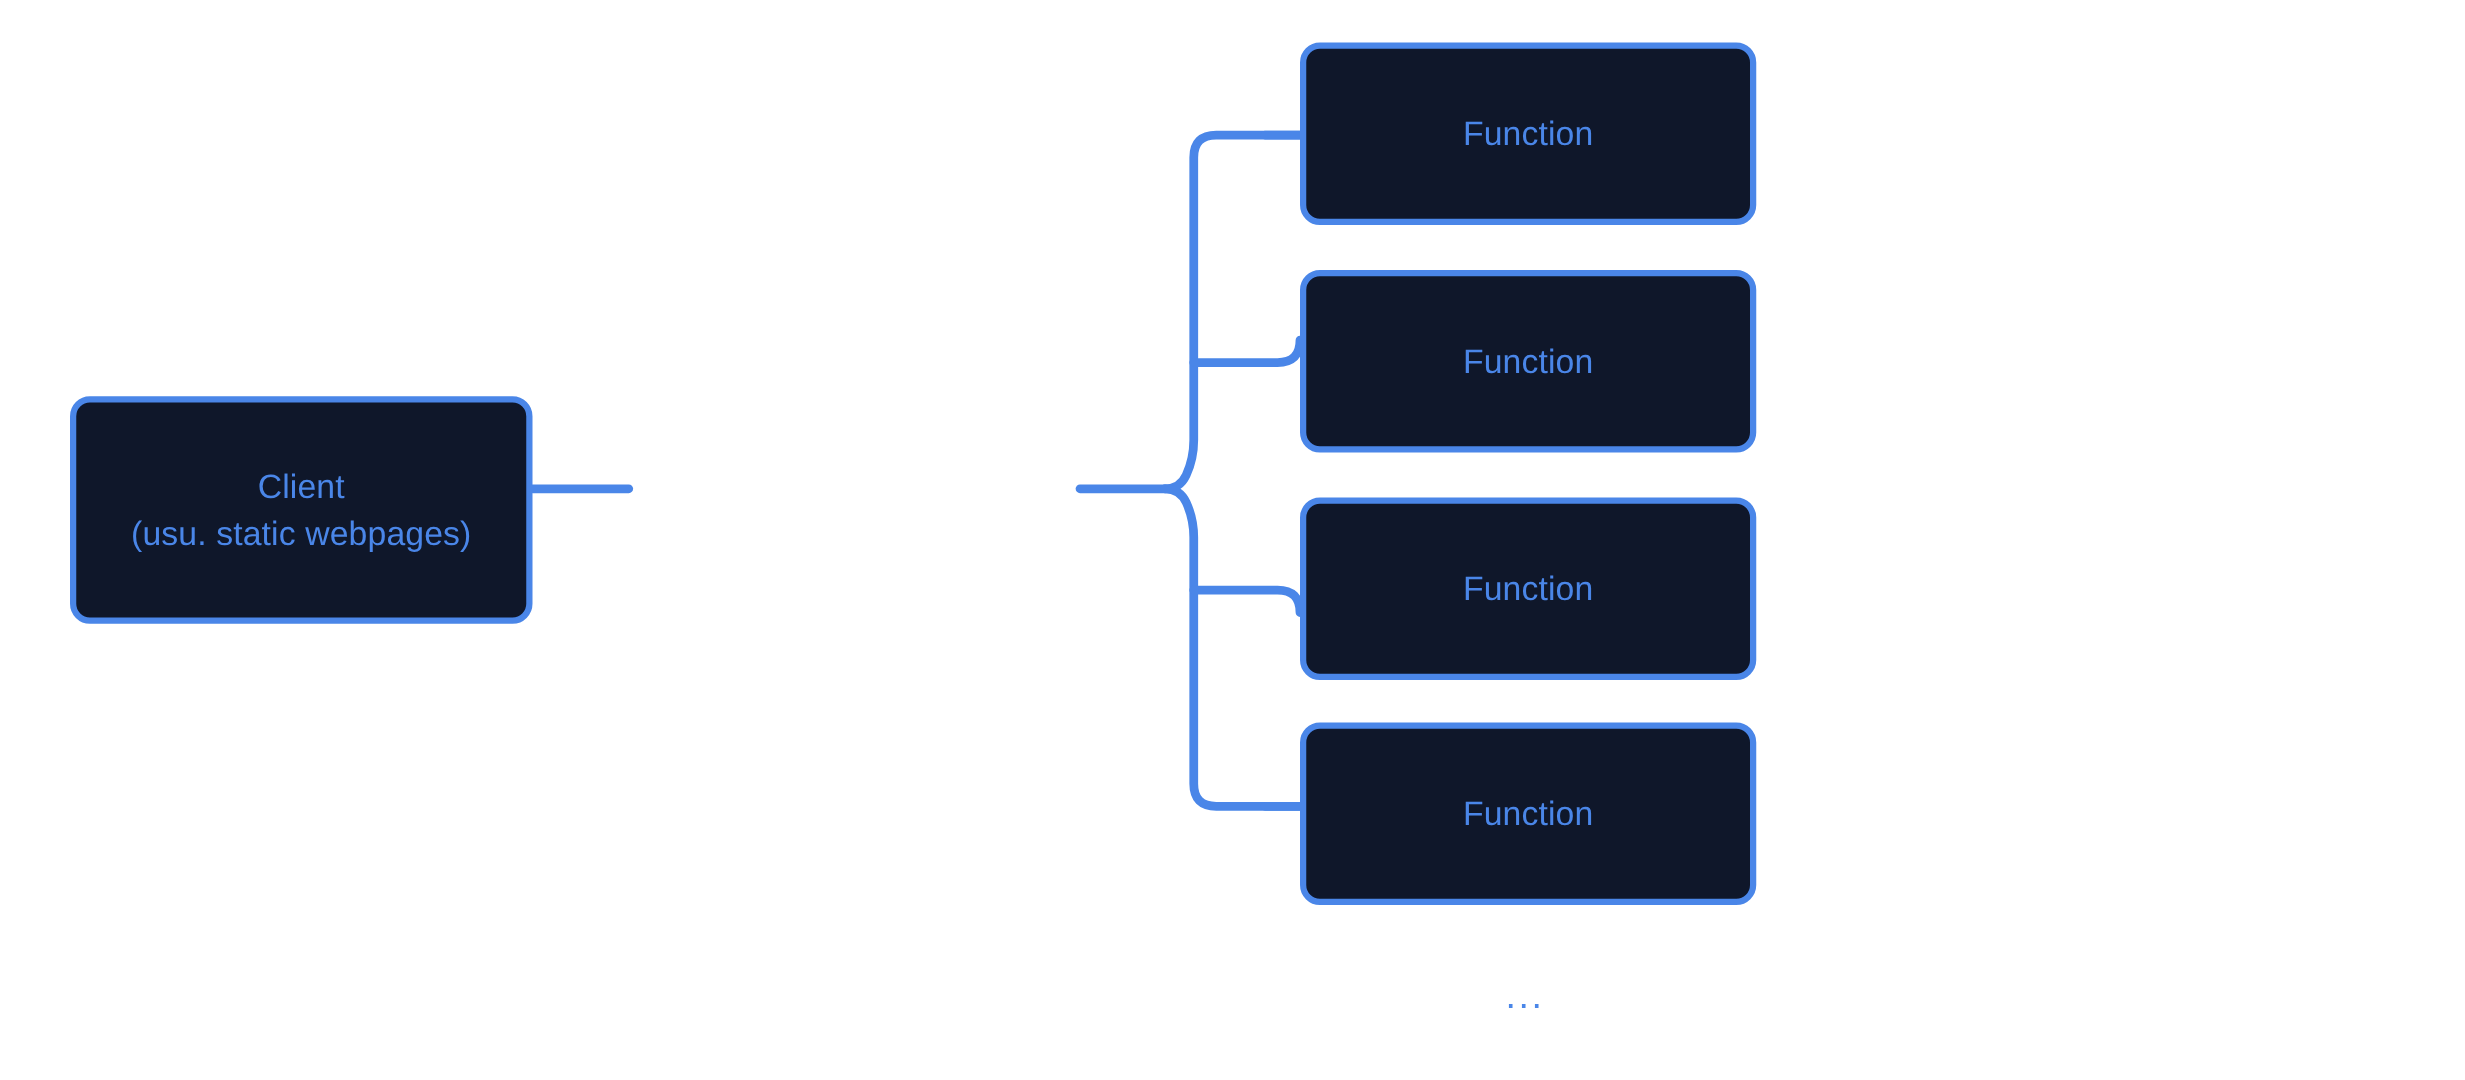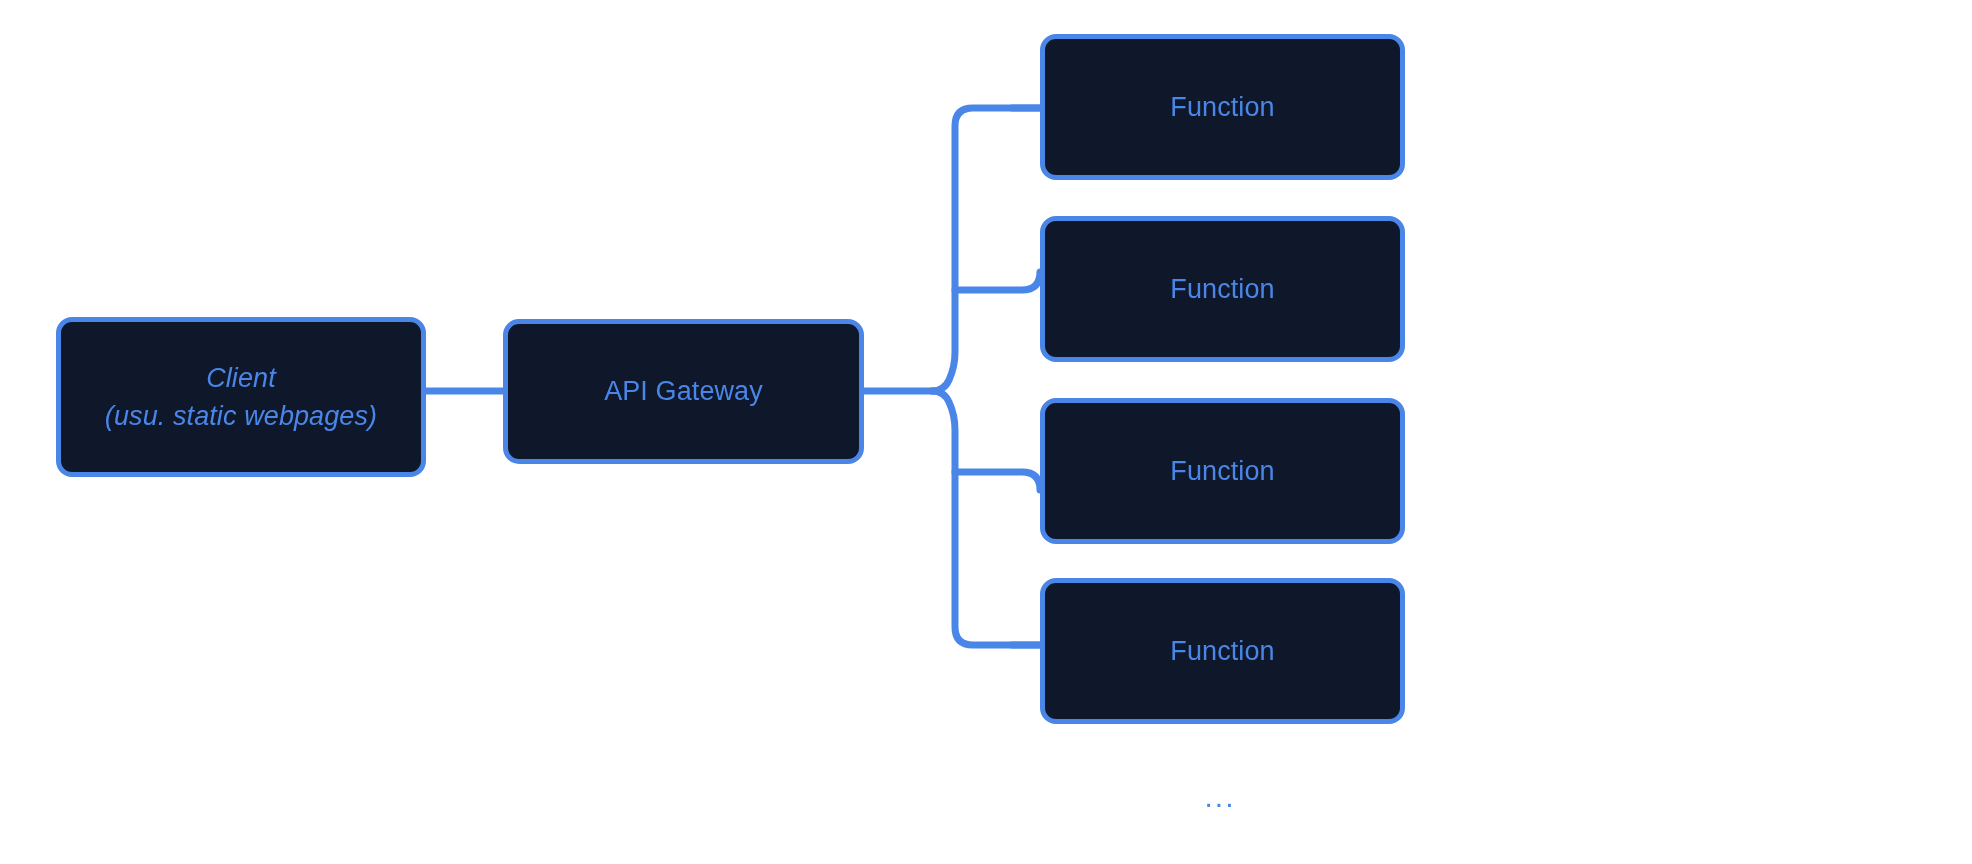--- a/index.html
+++ b/index.html
@@ -48,22 +48,21 @@
   }
   .node-label {
     display: block;
     width: 100%;
     white-space: pre-line;
   }
   #node-client {
     left: 56px;
     top: 317px;
     width: 370px;
-    height: 160px;
-    font-style: italic;
+    height: 182px;
   }
   #node-gateway {
     left: 503px;
     top: 319px;
     width: 361px;
     height: 145px;
   }
   .node-function {
     left: 1040px;
     width: 365px;
@@ -120,23 +119,20 @@
 
       <path d="M 1012 645 L 1040 645"></path>
     </g>
   </svg>
 
   <div class="node" id="node-client">
     <span class="node-label">Client
 (usu. static webpages)</span>
   </div>
 
-  <div class="node" id="node-gateway">
-    <span class="node-label">API Gateway</span>
-  </div>
 
   <div class="node node-function" id="node-function-0">
     <span class="node-label">Function</span>
   </div>
 
   <div class="node node-function" id="node-function-1">
     <span class="node-label">Function</span>
   </div>
 
   <div class="node node-function" id="node-function-2">

